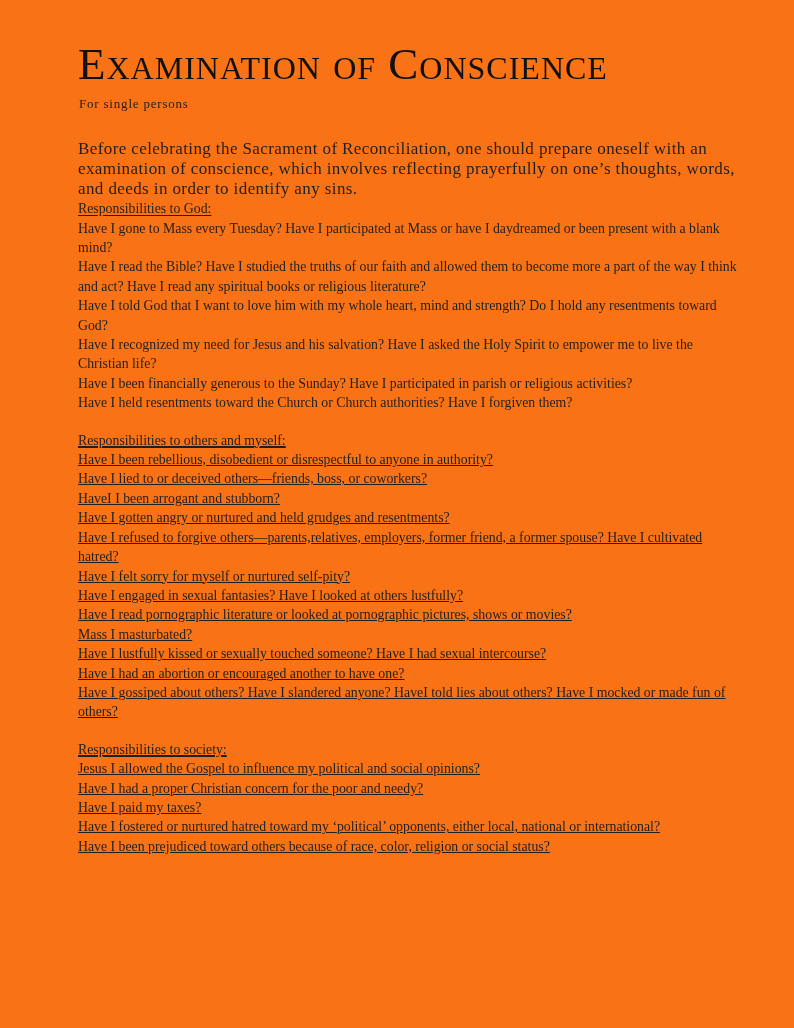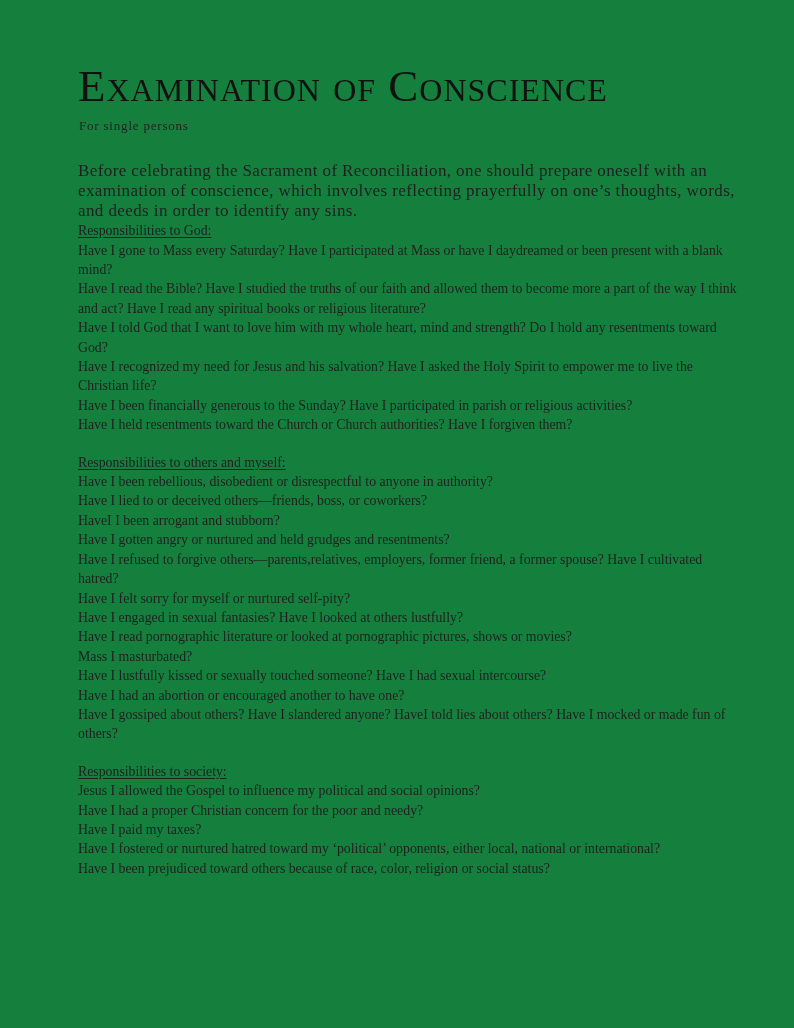--- a/index.html
+++ b/index.html
@@ -5,22 +5,22 @@
   html, body {
     margin: 0;
     padding: 0;
     background: #ffffff;
   }
   .page {
     position: relative;
     box-sizing: border-box;
     width: 794px;
     height: 1028px;
-    background: #15803d;
-    padding: 64px 48px 0 78px;
+    background: #f97316;
+    padding: 42px 48px 0 78px;
     font-family: "Liberation Serif", "DejaVu Serif", serif;
     color: #1f1f1f;
     overflow: hidden;
   }
   .doc-title {
     margin: 0;
     font-size: 45px;
     line-height: 1.0;
     font-weight: 500;
     font-variant: small-caps;
@@ -48,33 +48,34 @@
     text-underline-offset: 2px;
   }
   .question {
     margin: 0;
     max-width: 672px;
     font-size: 13.8px;
     line-height: 19.4px;
   }
   #sections > .section + .section {
     margin-top: 18px;
+    text-decoration: underline;
   }
 </style>
 </head>
 <body>
 
 <div class="page">
   <h1 class="doc-title">Examination of Conscience</h1>
   <div class="doc-subtitle">For single persons</div>
   <p class="intro">Before celebrating the Sacrament of Reconciliation, one should prepare oneself with an examination of conscience, which involves reflecting prayerfully on one’s thoughts, words, and deeds in order to identify any sins.</p>
   <div id="sections">
       <section class="section">
         <div class="section-heading">Responsibilities to God:</div>
-        <p class="question">Have I gone to Mass every Saturday? Have I participated at Mass or have I daydreamed or been present with a blank mind?</p>
+        <p class="question">Have I gone to Mass every Tuesday? Have I participated at Mass or have I daydreamed or been present with a blank mind?</p>
         <p class="question">Have I read the Bible? Have I studied the truths of our faith and allowed them to become more a part of the way I think and act? Have I read any spiritual books or religious literature?</p>
         <p class="question">Have I told God that I want to love him with my whole heart, mind and strength? Do I hold any resentments toward God?</p>
         <p class="question">Have I recognized my need for Jesus and his salvation? Have I asked the Holy Spirit to empower me to live the Christian life?</p>
         <p class="question">Have I been financially generous to the Sunday? Have I participated in parish or religious activities?</p>
         <p class="question">Have I held resentments toward the Church or Church authorities? Have I forgiven them?</p>
       </section>
       <section class="section">
         <div class="section-heading">Responsibilities to others and myself:</div>
         <p class="question">Have I been rebellious, disobedient or disrespectful to anyone in authority?</p>
         <p class="question">Have I lied to or deceived others—friends, boss, or coworkers?</p>

